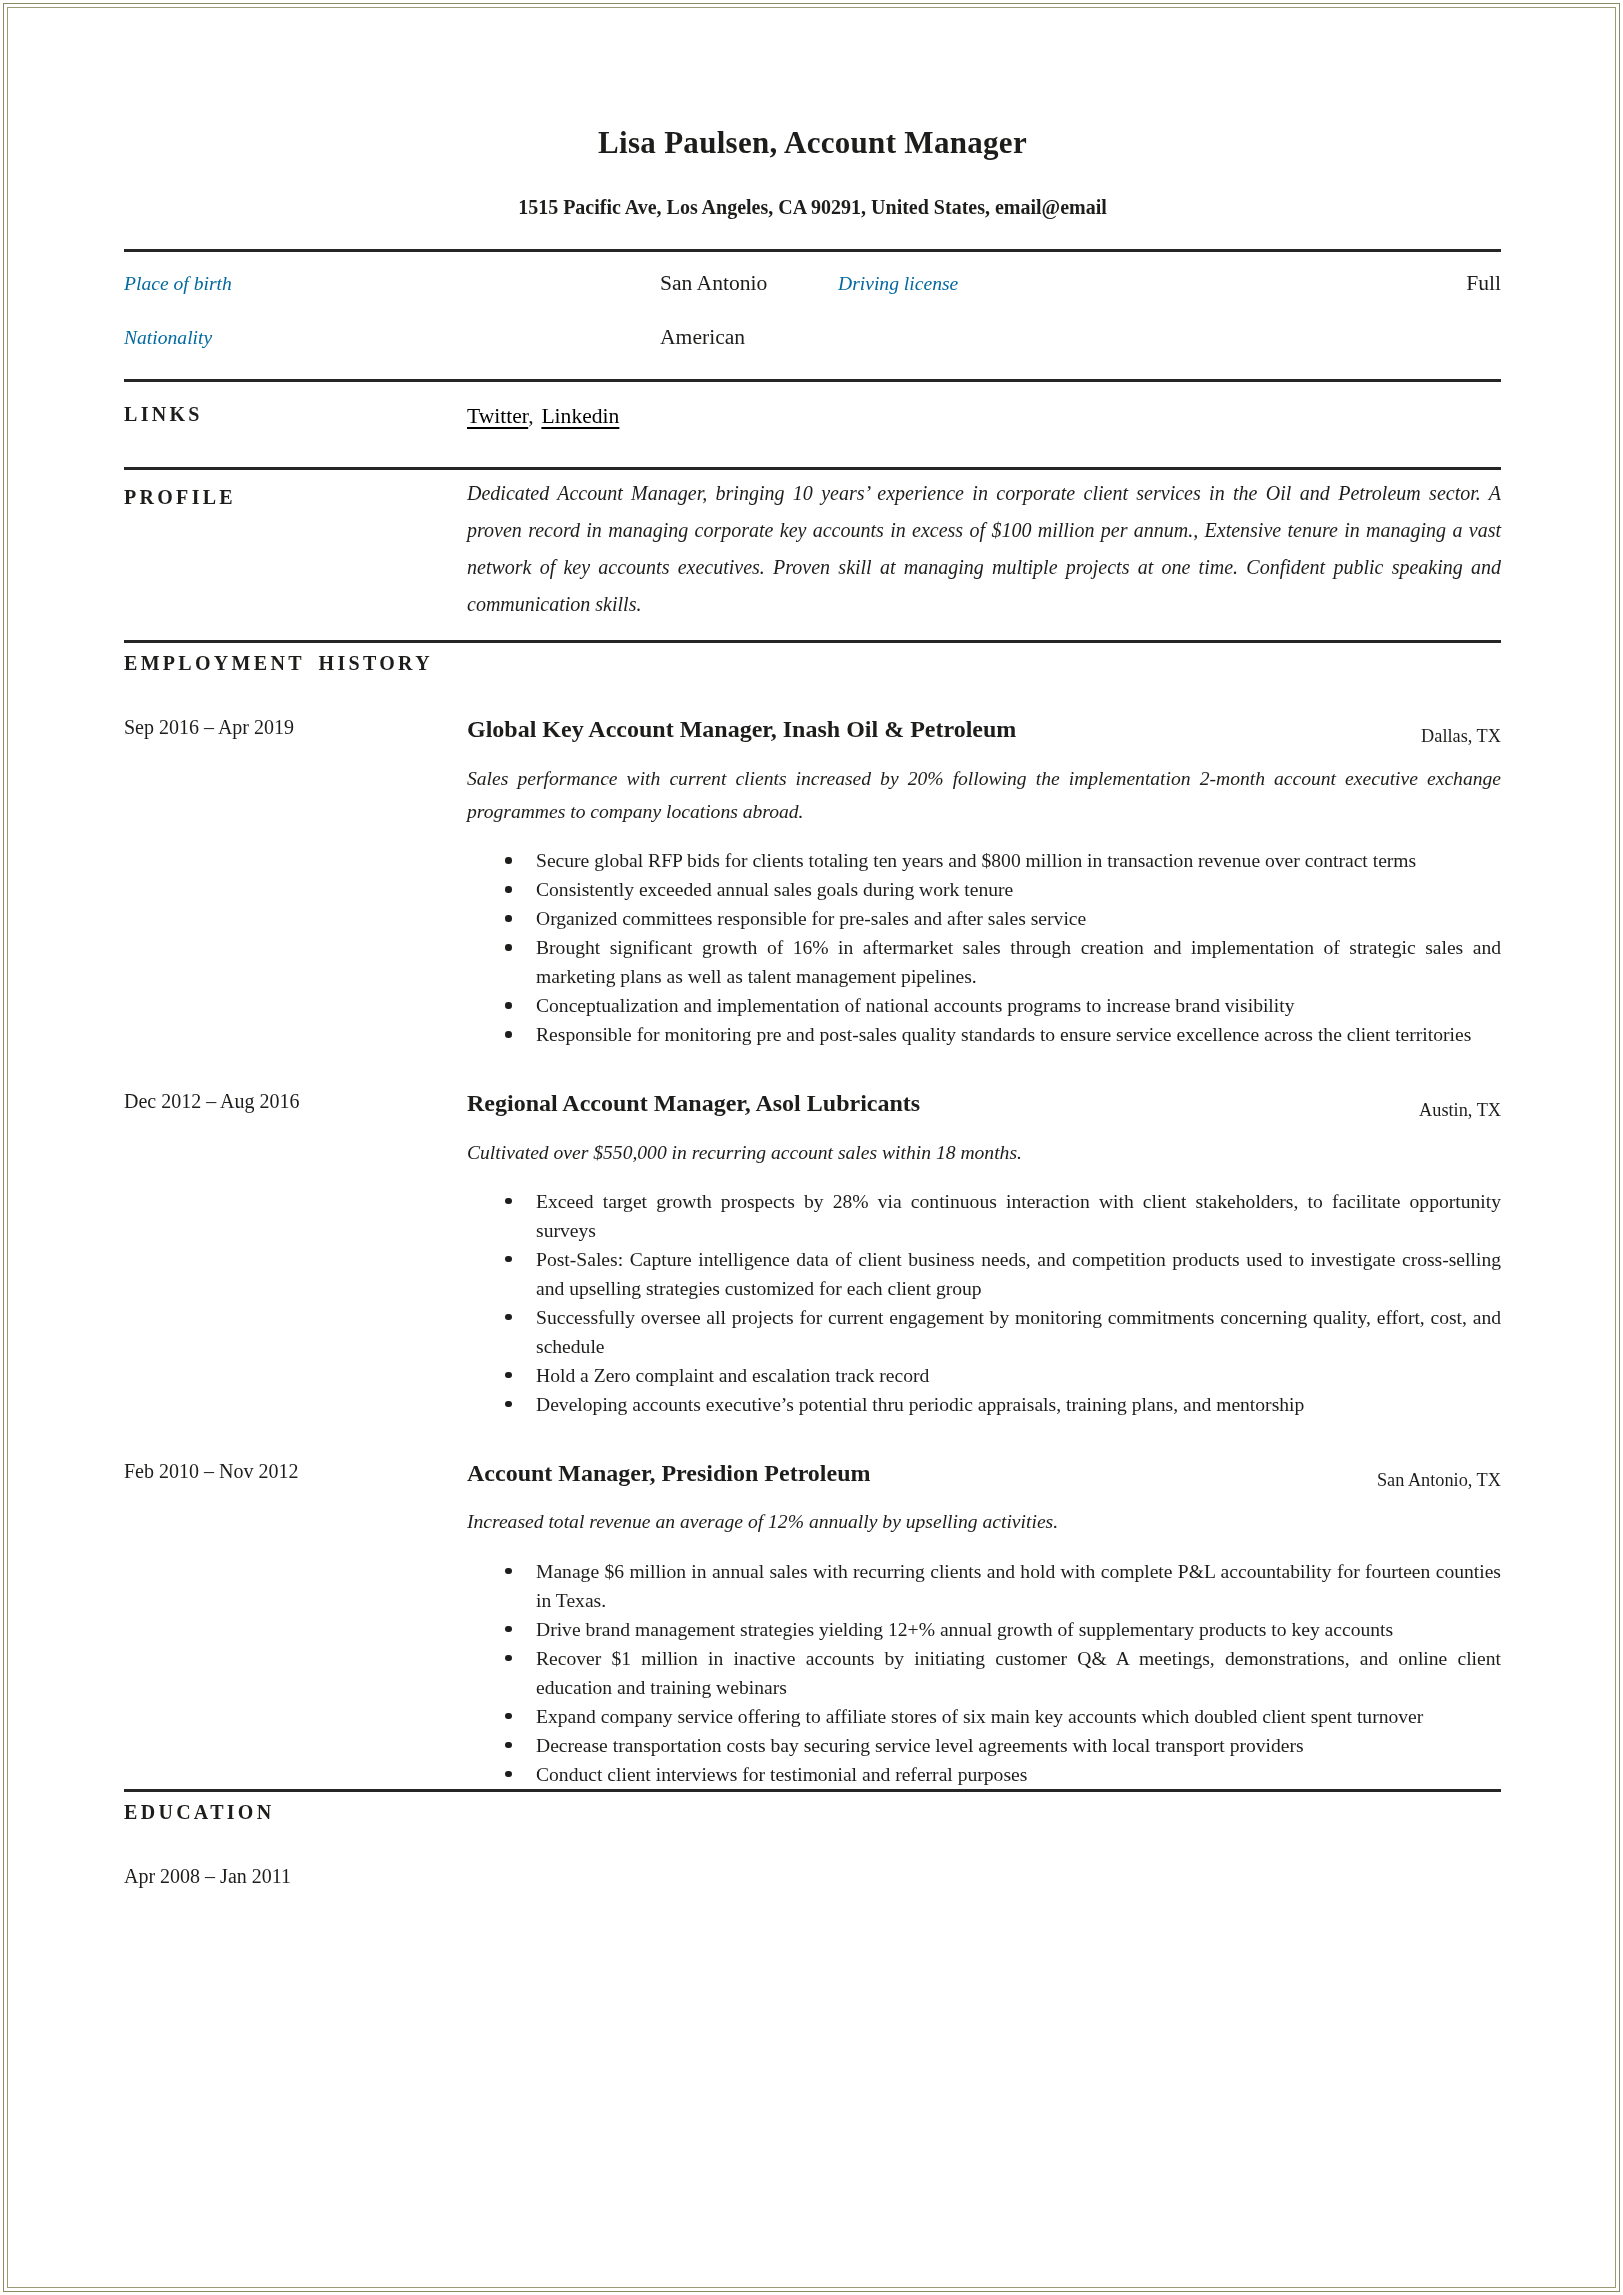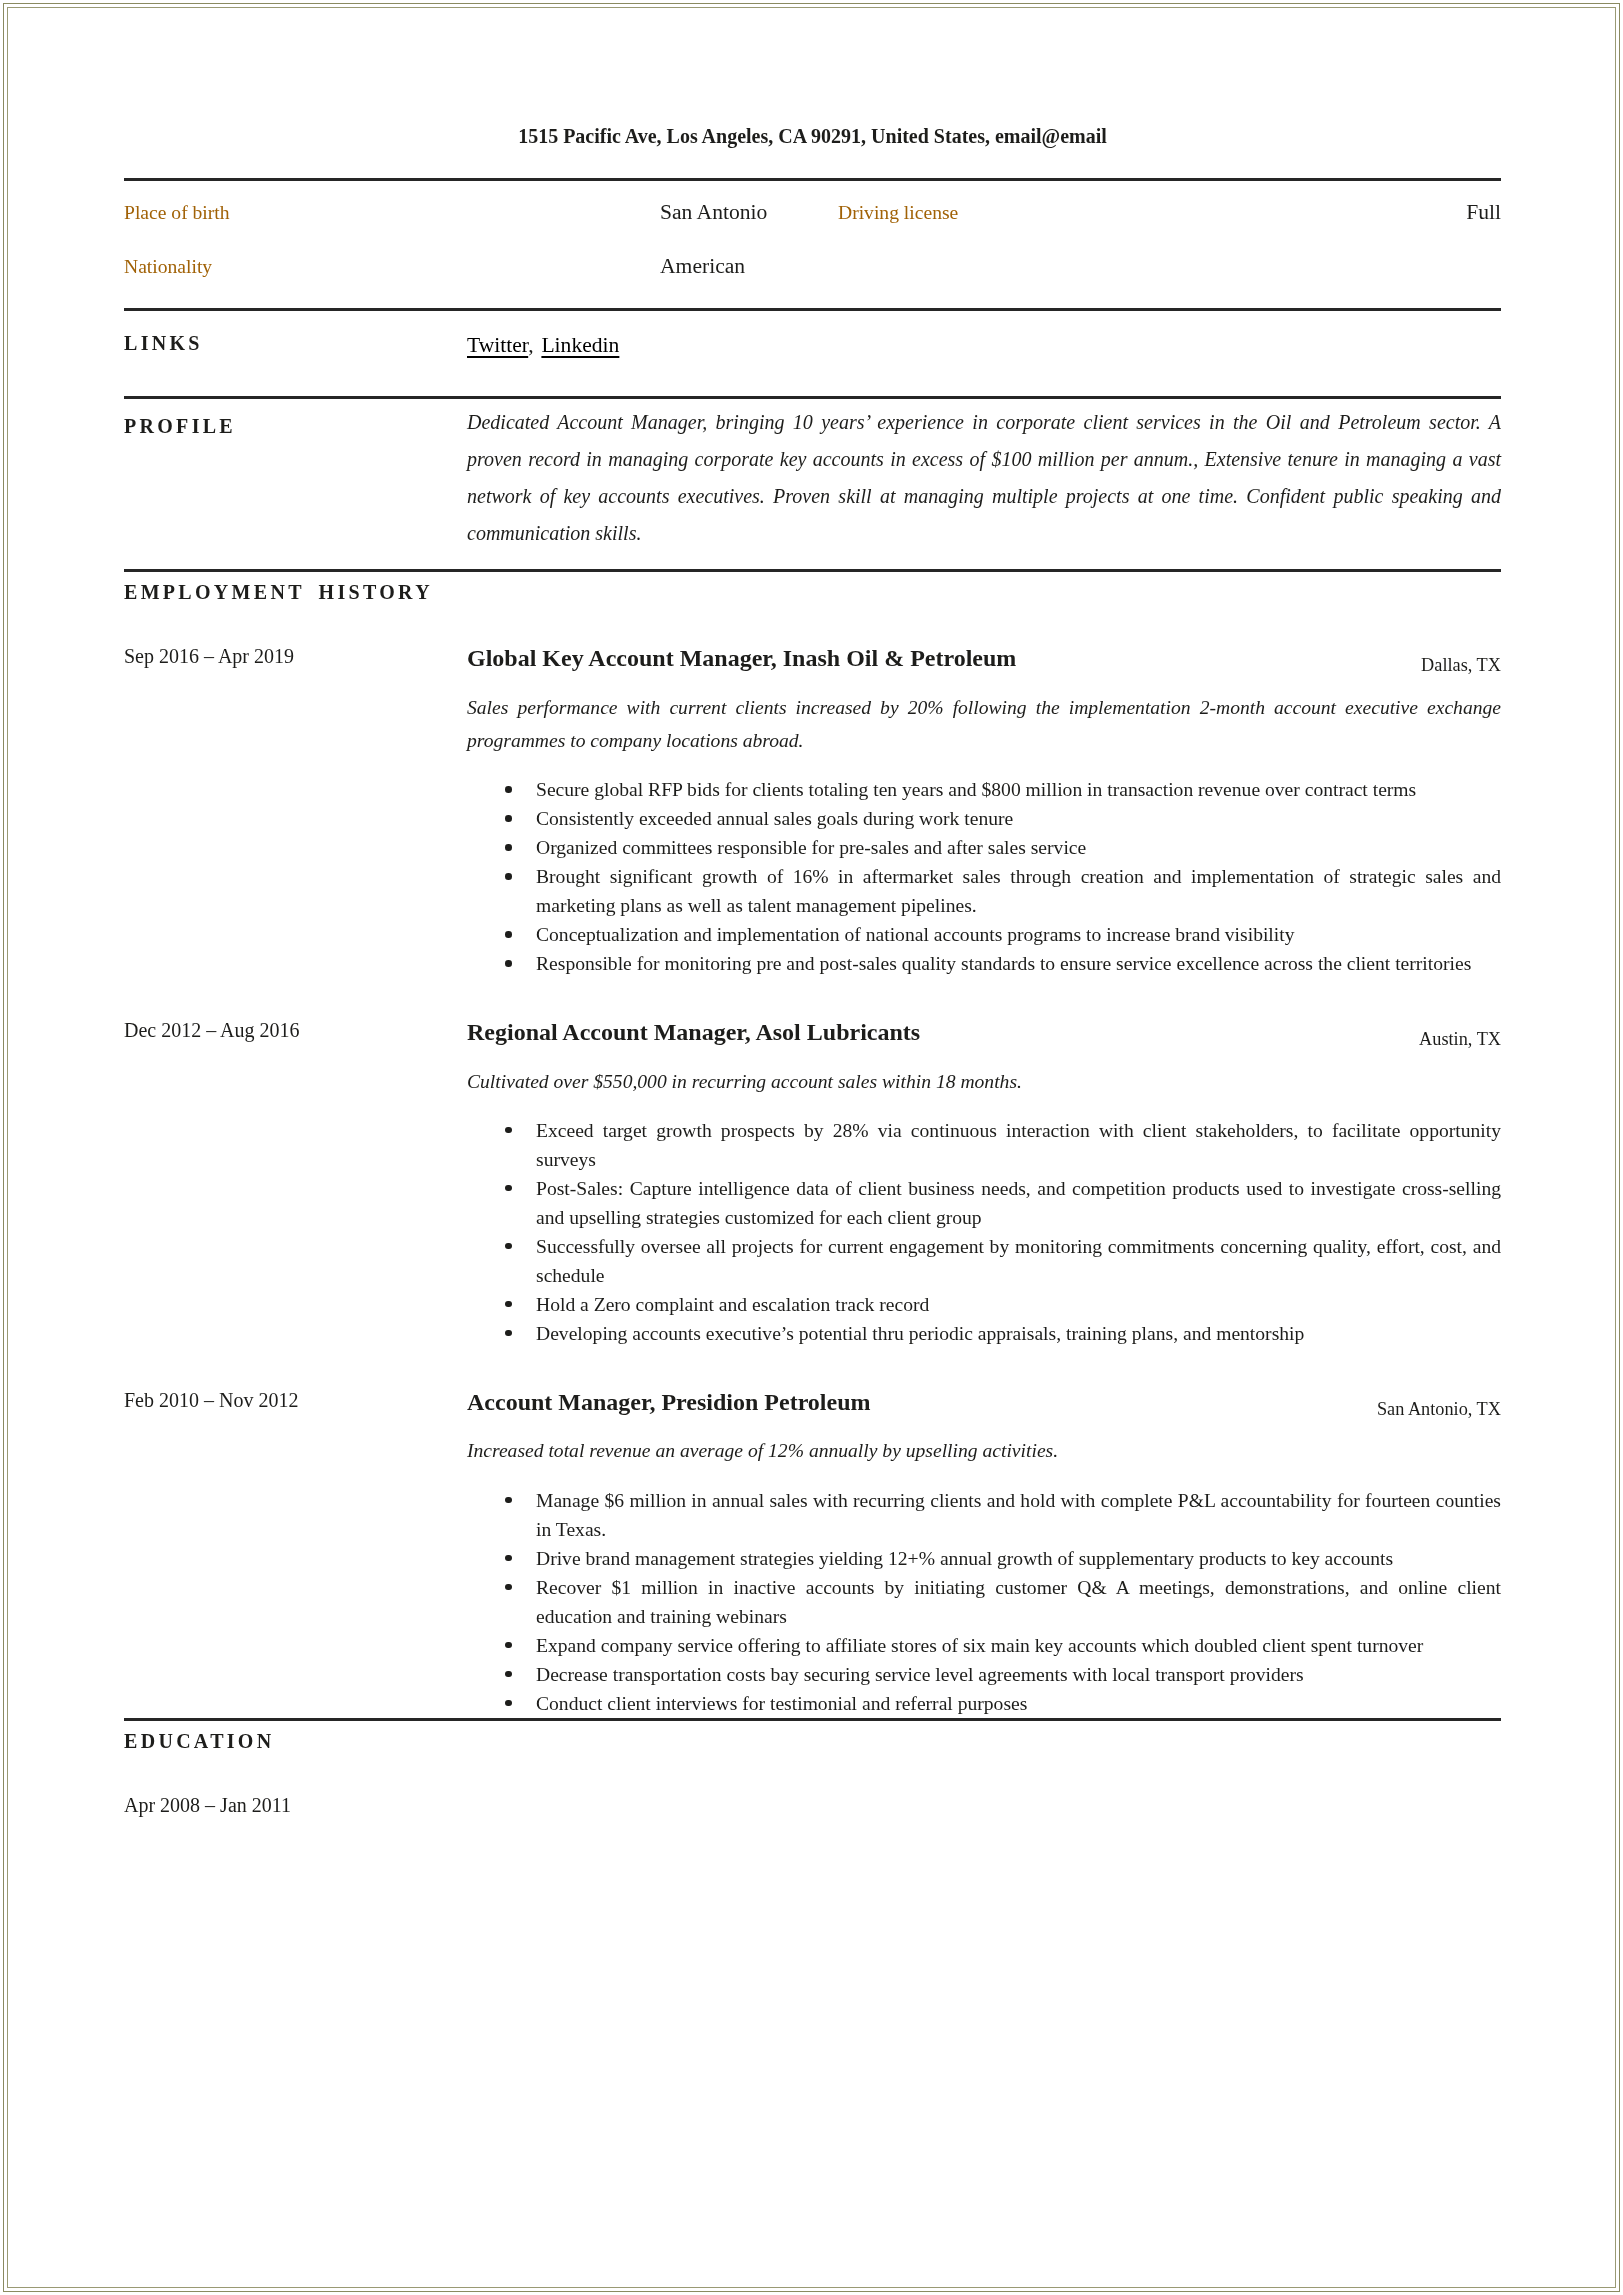--- a/index.html
+++ b/index.html
@@ -40,21 +40,21 @@
     border:none;height:3.3px;background:#262626;margin:0;
   }
   
   .details-grid{
     display:grid;
     grid-template-columns:536px 178px 340px 1fr;
     row-gap:29px;
     padding:18.3px 0 29px 0;
     align-items:baseline;
   }
-  .detail-label{font-size:19.6px;color:#a16207;}
+  .detail-label{font-size:19.6px;color:#0369a1;font-style:italic;}
   .detail-value{font-size:21.6px;}
   .detail-value.right{text-align:right;}
   
   .row2{
     display:grid;
     grid-template-columns:343px 1fr;
     align-items:start;
   }
   .section-heading{
     font-size:20px;font-weight:bold;
@@ -123,20 +123,21 @@
 </style>
 </head>
 <body>
 
 <div class="page">
   <div class="frame-outer"></div>
   <div class="frame-inner"></div>
 
   <div class="content">
 
+    <h1 class="doc-title">Lisa Paulsen, Account Manager</h1>
     <div class="doc-address">1515 Pacific Ave, Los Angeles, CA 90291, United States, email@email</div>
 
     <hr class="divider">
 
     <div class="details-grid">
       <div class="detail-label">Place of birth</div>
       <div class="detail-value">San Antonio</div>
       <div class="detail-label">Driving license</div>
       <div class="detail-value right">Full</div>
       <div class="detail-label">Nationality</div>

